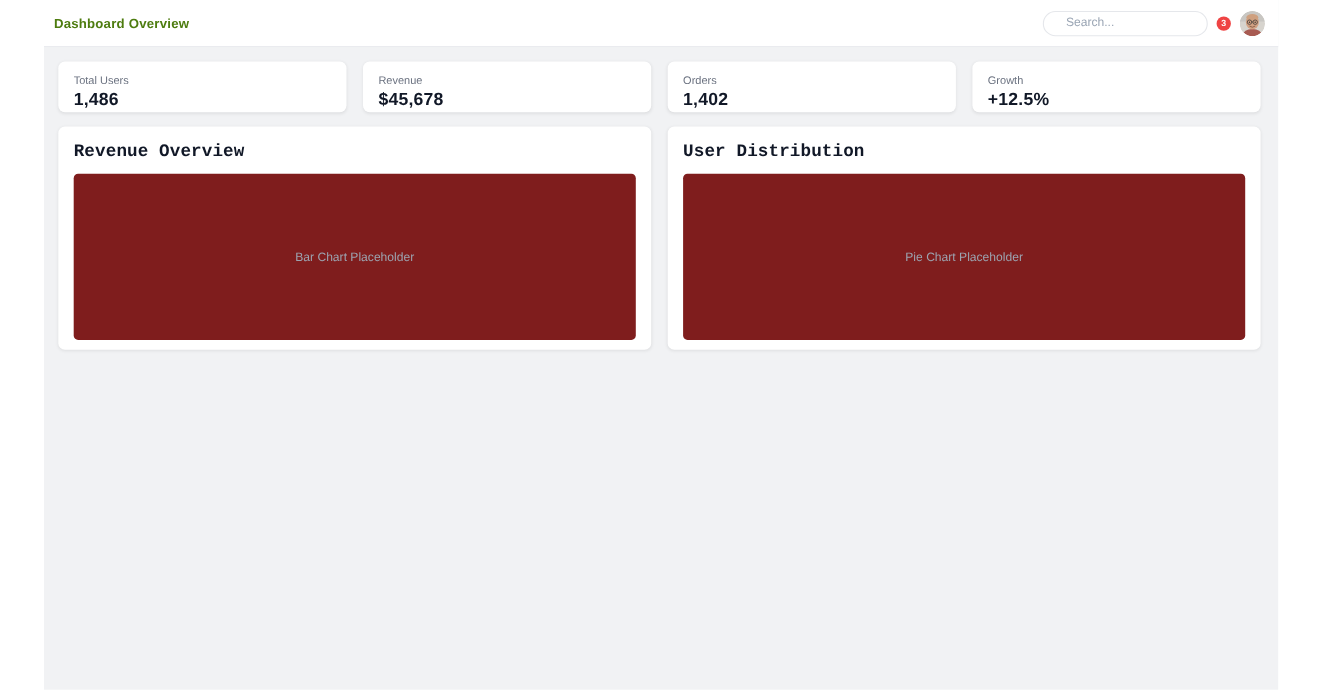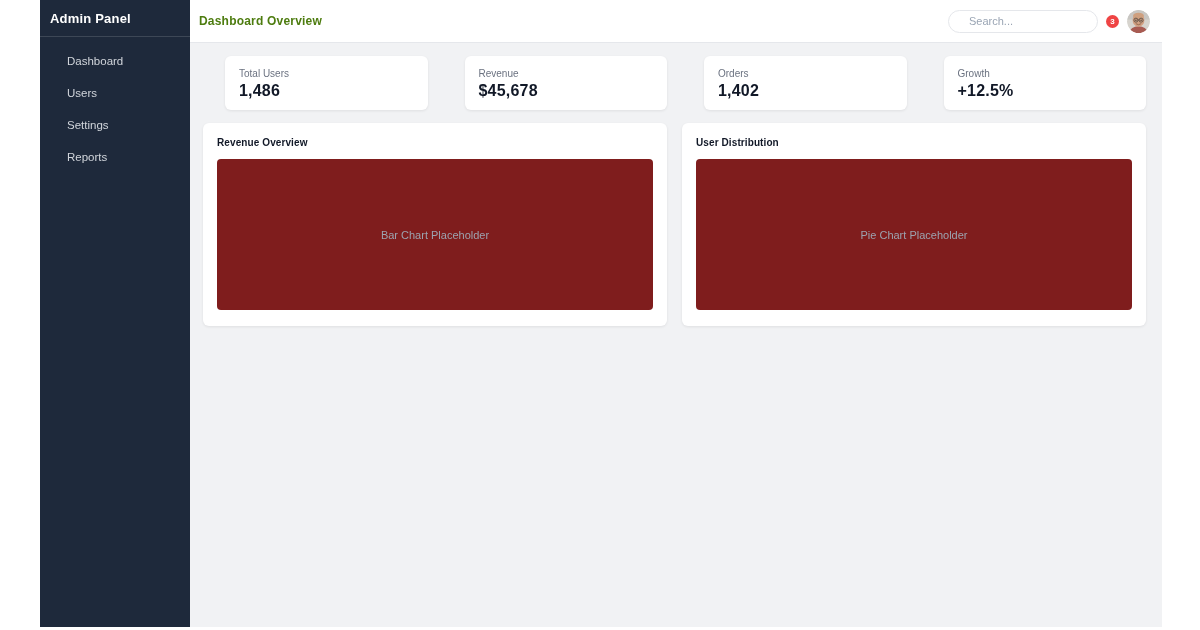--- a/index.html
+++ b/index.html
@@ -108,26 +108,25 @@
 
   
   .content {
     flex: 1;
     padding: 13px 16px 0 13px;
     min-height: 0;
   }
   .stats-row { display: flex; gap: 15px; }
   .stat-card {
     flex: 1;
-    height: 54px;
+    height: 46px;
     background: #ffffff;
     border-radius: 6px;
     box-shadow: 0 1px 3px rgba(0,0,0,0.08);
     padding: 12px 14px;
-    margin-left: 22px;
   }
   .stat-label {
     font-size: 10px;
     color: #6b7280;
     margin-bottom: 3px;
   }
   .stat-value {
     font-size: 16px;
     font-weight: bold;
     color: #111827;
@@ -137,51 +136,43 @@
   .charts-row { display: flex; gap: 15px; margin-top: 13px; }
   .chart-card {
     flex: 1;
     height: 203px;
     background: #ffffff;
     border-radius: 6px;
     box-shadow: 0 1px 3px rgba(0,0,0,0.08);
     padding: 14px;
   }
   .chart-title {
-    font-size: 10px;
+    font-size: 16px;
     font-weight: bold;
     color: #111827;
     margin-bottom: 11px;
     letter-spacing: 0.1px;
+    font-family: Liberation Mono, monospace;
   }
   .chart-placeholder {
     height: 151px;
     background: #7f1d1d;
     border-radius: 4px;
     display: flex;
     align-items: center;
     justify-content: center;
     font-size: 11px;
     color: #9ca3af;
   }
 </style>
 </head>
 <body>
 
 <div class="app">
 
-  <aside class="sidebar">
-    <div class="sidebar-title">Admin Panel</div>
-    <nav class="sidebar-nav">
-      <div class="nav-item">Dashboard</div>
-      <div class="nav-item">Users</div>
-      <div class="nav-item">Settings</div>
-      <div class="nav-item">Reports</div>
-    </nav>
-  </aside>
 
   <div class="main">
 
     <header class="header">
       <div class="header-title">Dashboard Overview</div>
       <div class="header-right">
         <input class="search-input" type="text" placeholder="Search..." style="">
         <div class="notif-badge">3</div>
         <div class="avatar">
           <svg viewBox="0 0 24 24">

